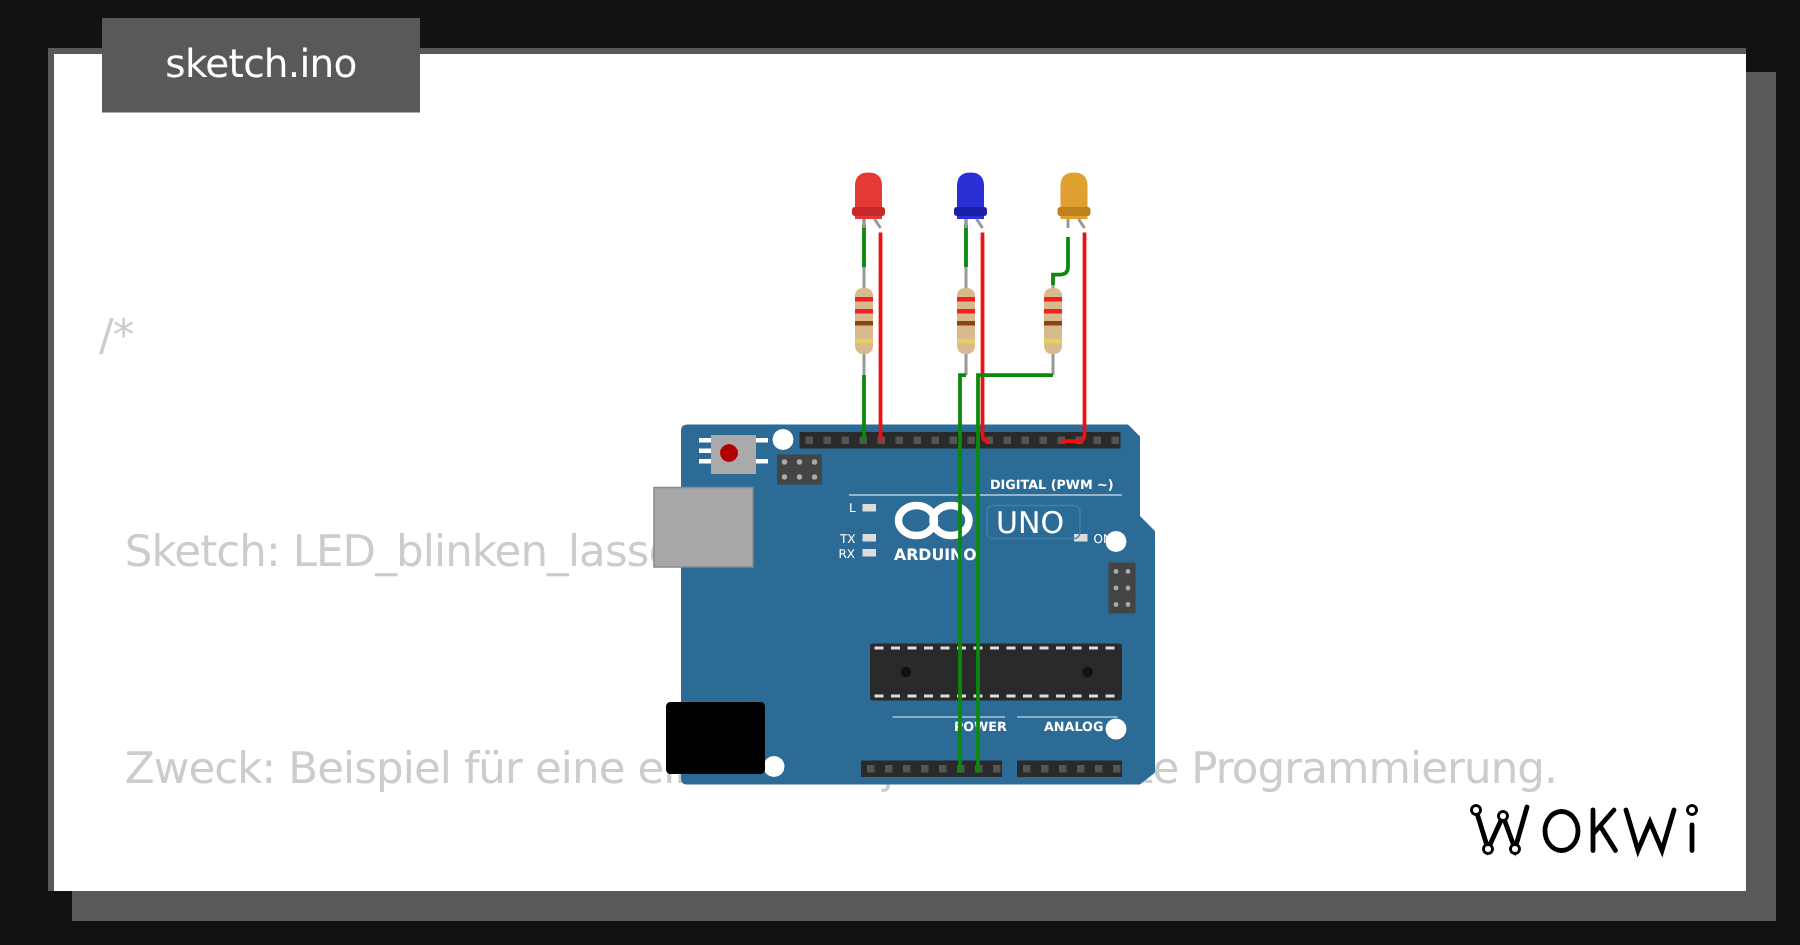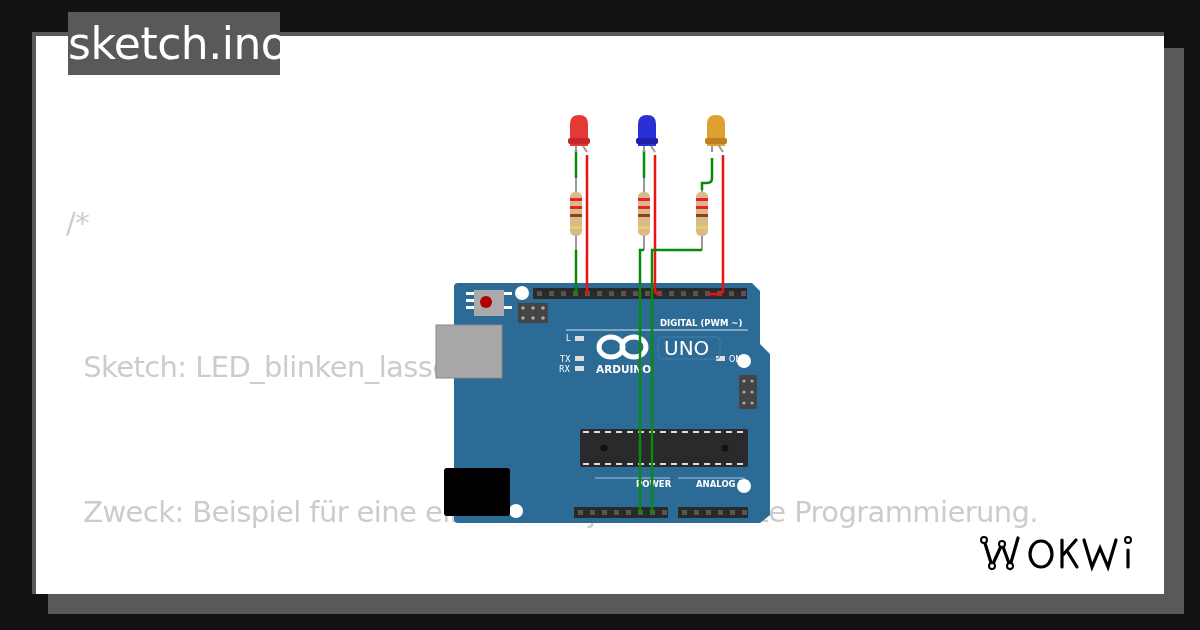--- a/index.html
+++ b/index.html
@@ -23,21 +23,21 @@
   .code {
     position: absolute; left: 30px; top: 66px; margin: 0;
     color: #cccccc; font-size: 29px; line-height: 48.3px;
     font-family: "DejaVu Sans", sans-serif; white-space: pre;
     letter-spacing: -0.6px;
   }
   .code .ln { display: block; height: 48.3px; }
   .title-tab {
     position: absolute; left: 68px; top: 12px; width: 212px; height: 63px;
     background: #595959; color: #ffffff;
-    font-size: 44px; line-height: 63px; text-align: center;
+    font-size: 26px; line-height: 63px; text-align: center;
     letter-spacing: -0.5px;
   }
   .circuit { position: absolute; left: 430px; top: 110px; }
   .wokwi { position: absolute; left: 978px; top: 530px; }
 </style>
 </head>
 <body>
 
 <div class="shadow"></div>
 

